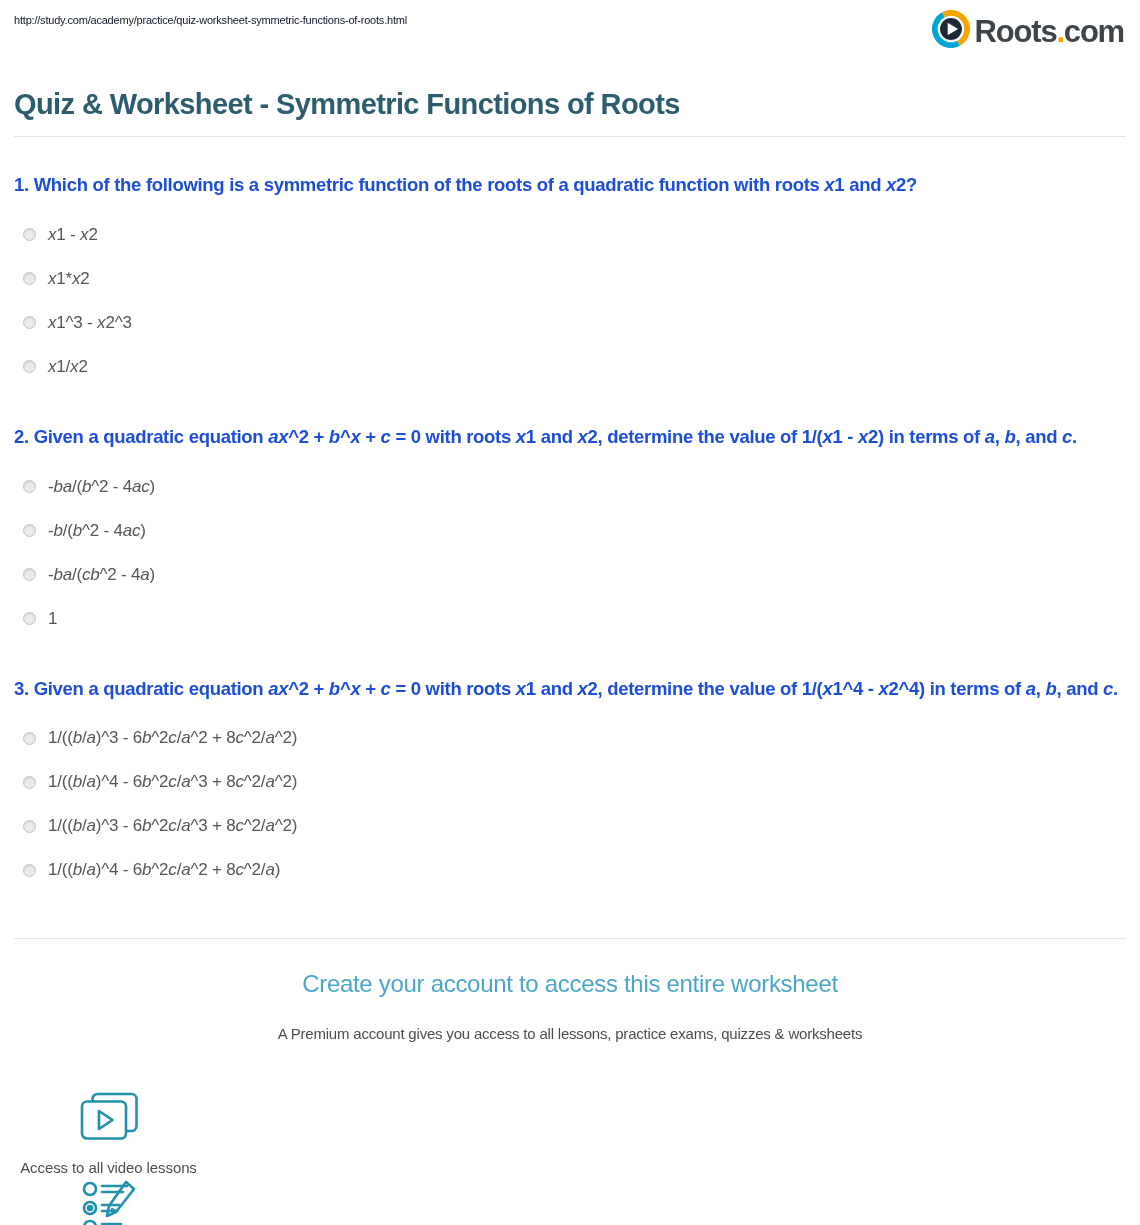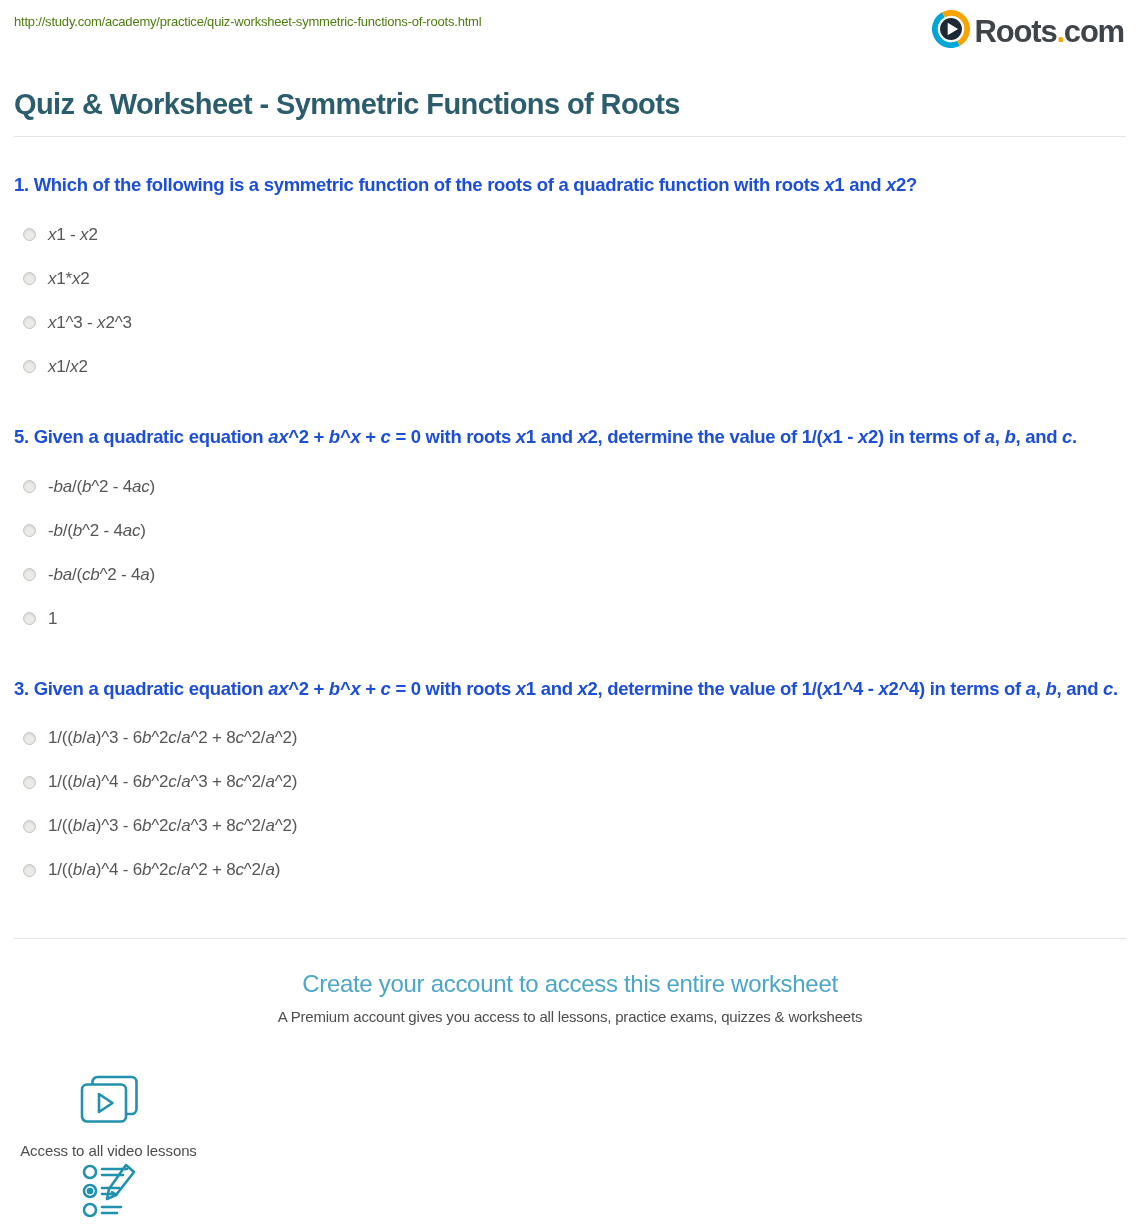--- a/index.html
+++ b/index.html
@@ -6,21 +6,21 @@
   html, body { background: #ffffff; }
   body {
     width: 1140px;
     font-family: "Liberation Sans", "DejaVu Sans", sans-serif;
     color: #4d4d4d;
   }
   .page { width: 1140px; min-height: 1225px; background: #fff; }
 
   
   .header { display: flex; justify-content: space-between; align-items: flex-start; padding: 10px 16px 0 14px; }
-  .url { font-size: 13px; color: #4d7c0f; letter-spacing: -0.2px; padding-top: 4px; }
+  .url { font-size: 11px; color: #0f172a; letter-spacing: -0.2px; padding-top: 4px; }
   .logo { display: flex; align-items: center; gap: 5px; cursor: pointer; }
   .logo-text { font-size: 31px; font-weight: 700; color: #3f4449; letter-spacing: -1.2px; line-height: 1; }
   .logo-dot { color: #f7a400; }
 
   
   .page-title {
     margin: 36px 14px 15px 14px;
     font-size: 29px; font-weight: 700; color: #2c5d6d; letter-spacing: -0.6px;
   }
   .divider { border: none; border-top: 1px solid #e4e4e4; margin: 0 14px; }
@@ -41,21 +41,21 @@
     flex: 0 0 auto;
   }
   .opt-text { margin-left: 12px; font-size: 17px; color: #565656; letter-spacing: -0.2px; }
   .quiz i { font-style: italic; }
   .q-block { margin-bottom: 10px; }
   .quiz-bottom-space { height: 36px; }
 
   
   .signup { text-align: center; }
   .signup-heading { margin-top: 31px; font-size: 24px; font-weight: 400; color: #4ba6c9; letter-spacing: -0.3px; }
-  .signup-sub { margin-top: 10px; font-size: 15px; color: #4d4d4d; letter-spacing: -0.2px; }
+  .signup-sub { margin-top: 27px; font-size: 15px; color: #4d4d4d; letter-spacing: -0.2px; }
 
   .features { display: flex; justify-content: center; margin-top: 44px; flex-direction: column; }
   .feature { width: 217px; display: flex; flex-direction: column; align-items: center; }
   .feature-icon { height: 58px; display: flex; align-items: flex-end; }
   .feature-icon svg { display: block; }
   .feature-label { margin-top: 13px; font-size: 15px; color: #4d4d4d; line-height: 1.4; text-align: center; max-width: 180px; letter-spacing: -0.1px; }
 </style>
 </head>
 <body>
 
@@ -99,21 +99,21 @@
           <span class="opt-text"><i>x</i><span>1^3 - </span><i>x</i><span>2^3</span></span>
         </div>
         <div class="option">
           <span class="radio"></span>
           <span class="opt-text"><i>x</i><span>1/</span><i>x</i><span>2</span></span>
         </div>
       </div>
     </section>
 
     <section class="q-block">
-      <h2 class="q-prompt"><span>5. Given a quadratic equation </span><i>ax</i><span>^2 + </span><i>b</i><span>^</span><i>x</i><span> + </span><i>c</i><span> = 0 with roots </span><i>x</i><span>1 and </span><i>x</i><span>2, determine the value of 1/(</span><i>x</i><span>1 - </span><i>x</i><span>2) in terms of </span><i>a</i><span>, </span><i>b</i><span>, and </span><i>c</i><span>.</span></h2>
+      <h2 class="q-prompt"><span>2. Given a quadratic equation </span><i>ax</i><span>^2 + </span><i>b</i><span>^</span><i>x</i><span> + </span><i>c</i><span> = 0 with roots </span><i>x</i><span>1 and </span><i>x</i><span>2, determine the value of 1/(</span><i>x</i><span>1 - </span><i>x</i><span>2) in terms of </span><i>a</i><span>, </span><i>b</i><span>, and </span><i>c</i><span>.</span></h2>
       <div class="options">
         <div class="option">
           <span class="radio"></span>
           <span class="opt-text"><span>-</span><i>ba</i><span>/(</span><i>b</i><span>^2 - 4</span><i>ac</i><span>)</span></span>
         </div>
         <div class="option">
           <span class="radio"></span>
           <span class="opt-text"><span>-</span><i>b</i><span>/(</span><i>b</i><span>^2 - 4</span><i>ac</i><span>)</span></span>
         </div>
         <div class="option">

